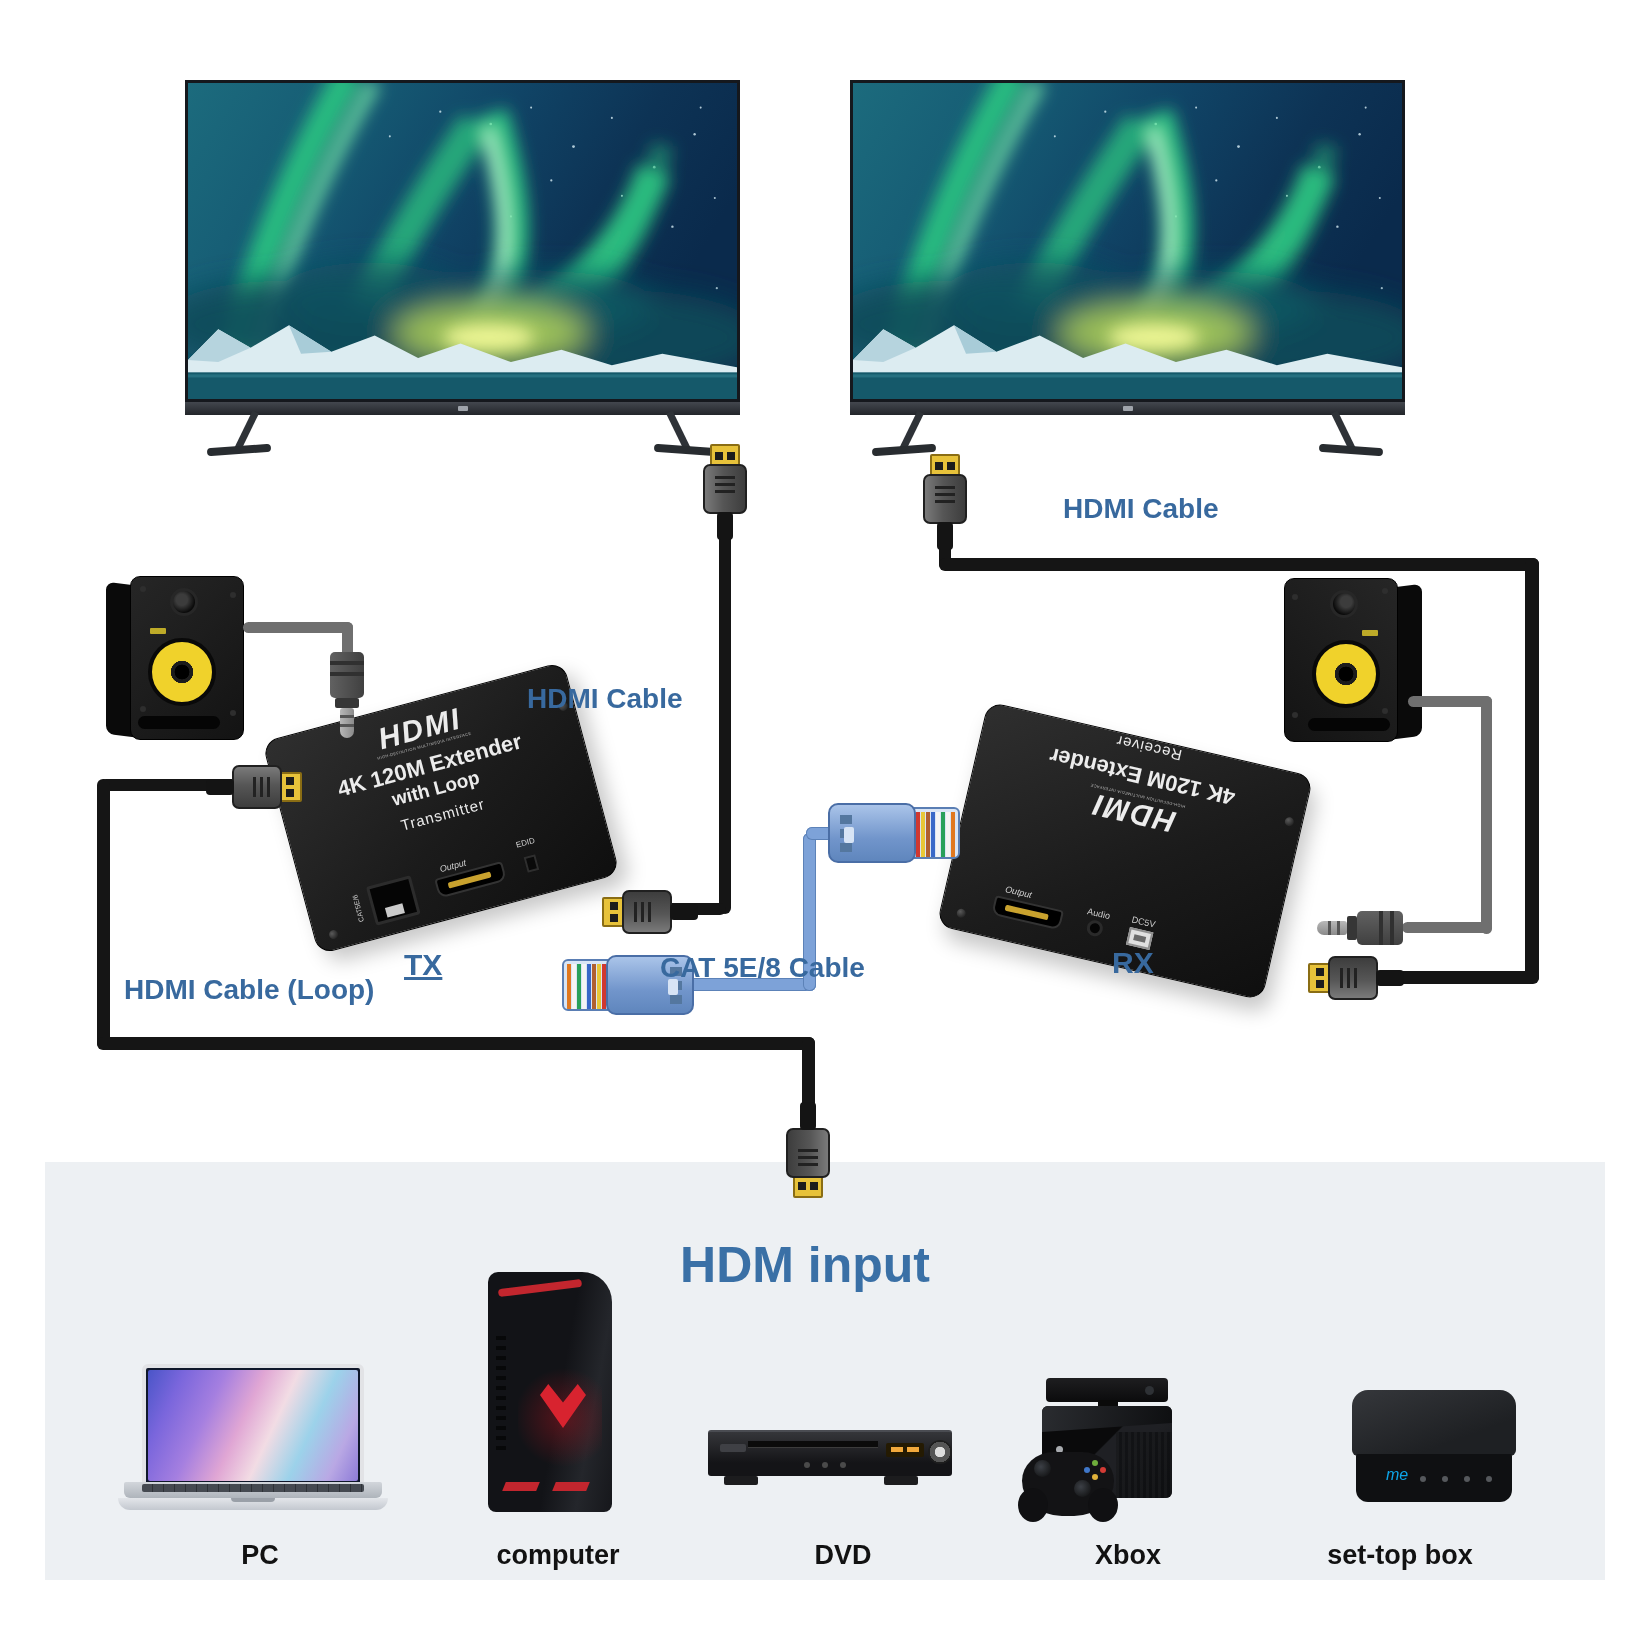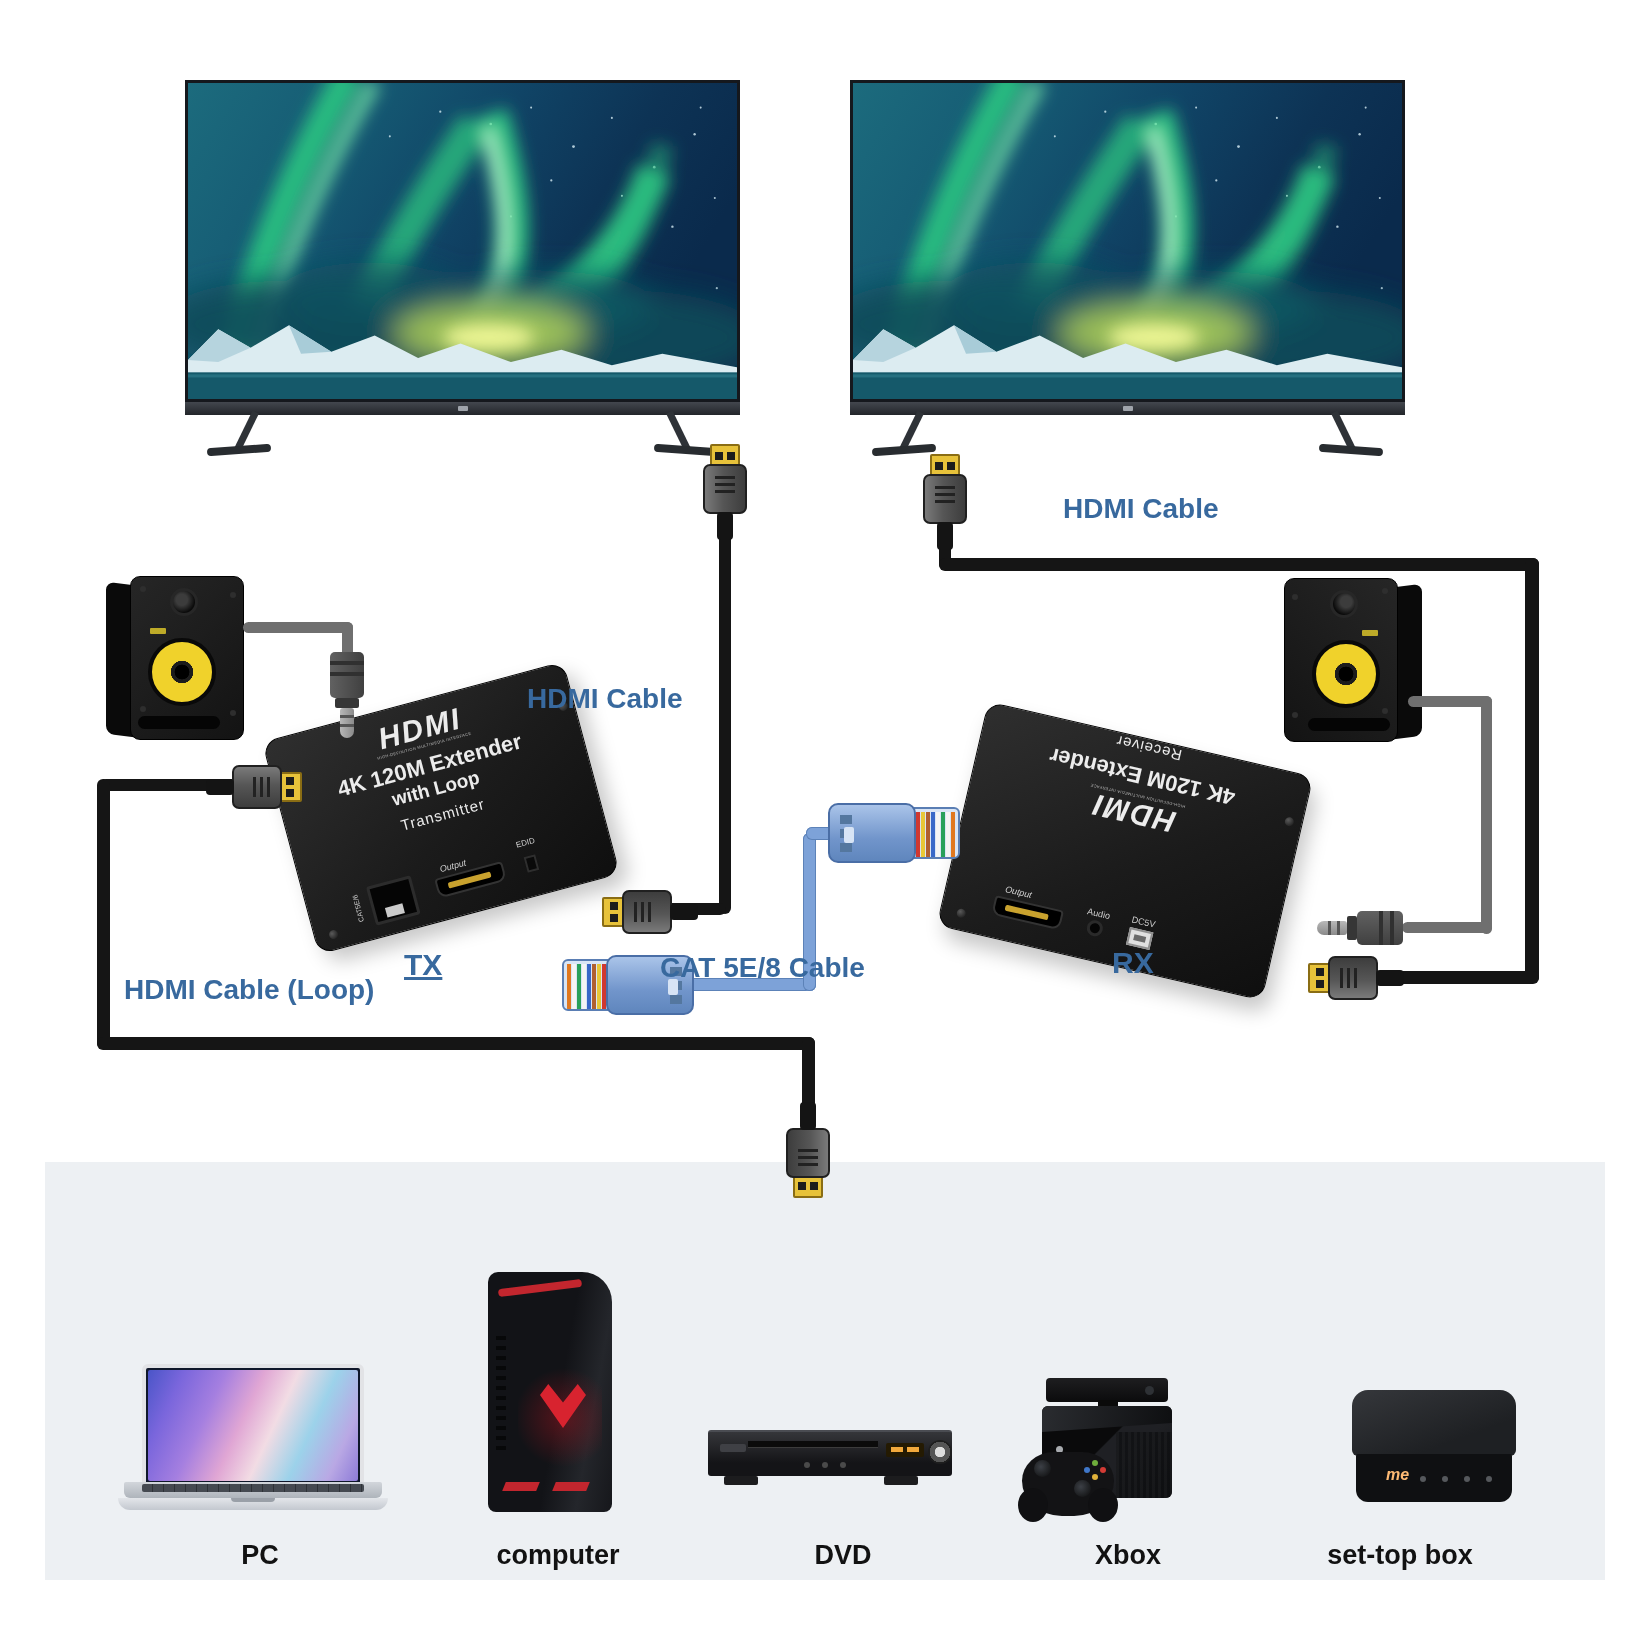--- a/index.html
+++ b/index.html
@@ -187,21 +187,21 @@
   .xpad::before, .xpad::after { content:""; position:absolute; bottom:-6px; width:30px; height:34px; background:#101012; border-radius:50%; }
   .xpad::before { left:-4px; } .xpad::after { right:-4px; }
   .xstick { position:absolute; width:17px; height:17px; border-radius:50%;
             background:radial-gradient(circle at 40% 40%,#3c4046,#0a0a0a); }
   .xbtn { position:absolute; width:6px; height:6px; border-radius:50%; }
 
   .stbtop { position:absolute; left:1352px; top:1390px; width:164px; height:66px;
             background:linear-gradient(160deg,#35373b,#1e2023 70%); border-radius:16px 16px 6px 6px; }
   .stbfront { position:absolute; left:1356px; top:1454px; width:156px; height:48px; background:#0f1012;
               border-radius:2px 2px 12px 12px; }
-  .stblogo { position:absolute; left:30px; top:12px; font-size:16px; font-style:italic; font-weight:bold; color:#fdba74; }
+  .stblogo { position:absolute; left:30px; top:12px; font-size:16px; font-style:italic; font-weight:normal; color:#0ea5e9; }
   .stbled { position:absolute; top:22px; width:6px; height:6px; border-radius:50%; background:#55585c; }
 </style>
 </head>
 <body>
 
 <div class="stage">
 
   <svg width="0" height="0" style="position:absolute" aria-hidden="true">
     <defs>
       <linearGradient id="sky" x1="0" y1="0" x2="1" y2="0.35">
@@ -499,20 +499,21 @@
       </div>
   </div>
 
   <div class="blab" style="left:527px; top:683px;">HDMI Cable</div>
   <div class="blab" style="left:1063px; top:493px;">HDMI Cable</div>
   <div class="blab" style="left:660px; top:952px;">CAT 5E/8 Cable</div>
   <div class="blab" style="left:124px; top:974px;">HDMI Cable (Loop)</div>
   <div class="blab big" style="left:404px; top:948px;text-decoration:underline;">TX</div>
   <div class="blab big" style="left:1112px; top:946px;">RX</div>
 
+  <div class="ptitle">HDM input</div>
 
   <div>
     <div class="pcscreen">
       <div class="pcimg"></div>
       <div class="pcbrand">DELL</div>
     </div>
     <div class="pcbase">
         <div class="pckeys"></div>
       </div>
     <div class="pclip"></div>

